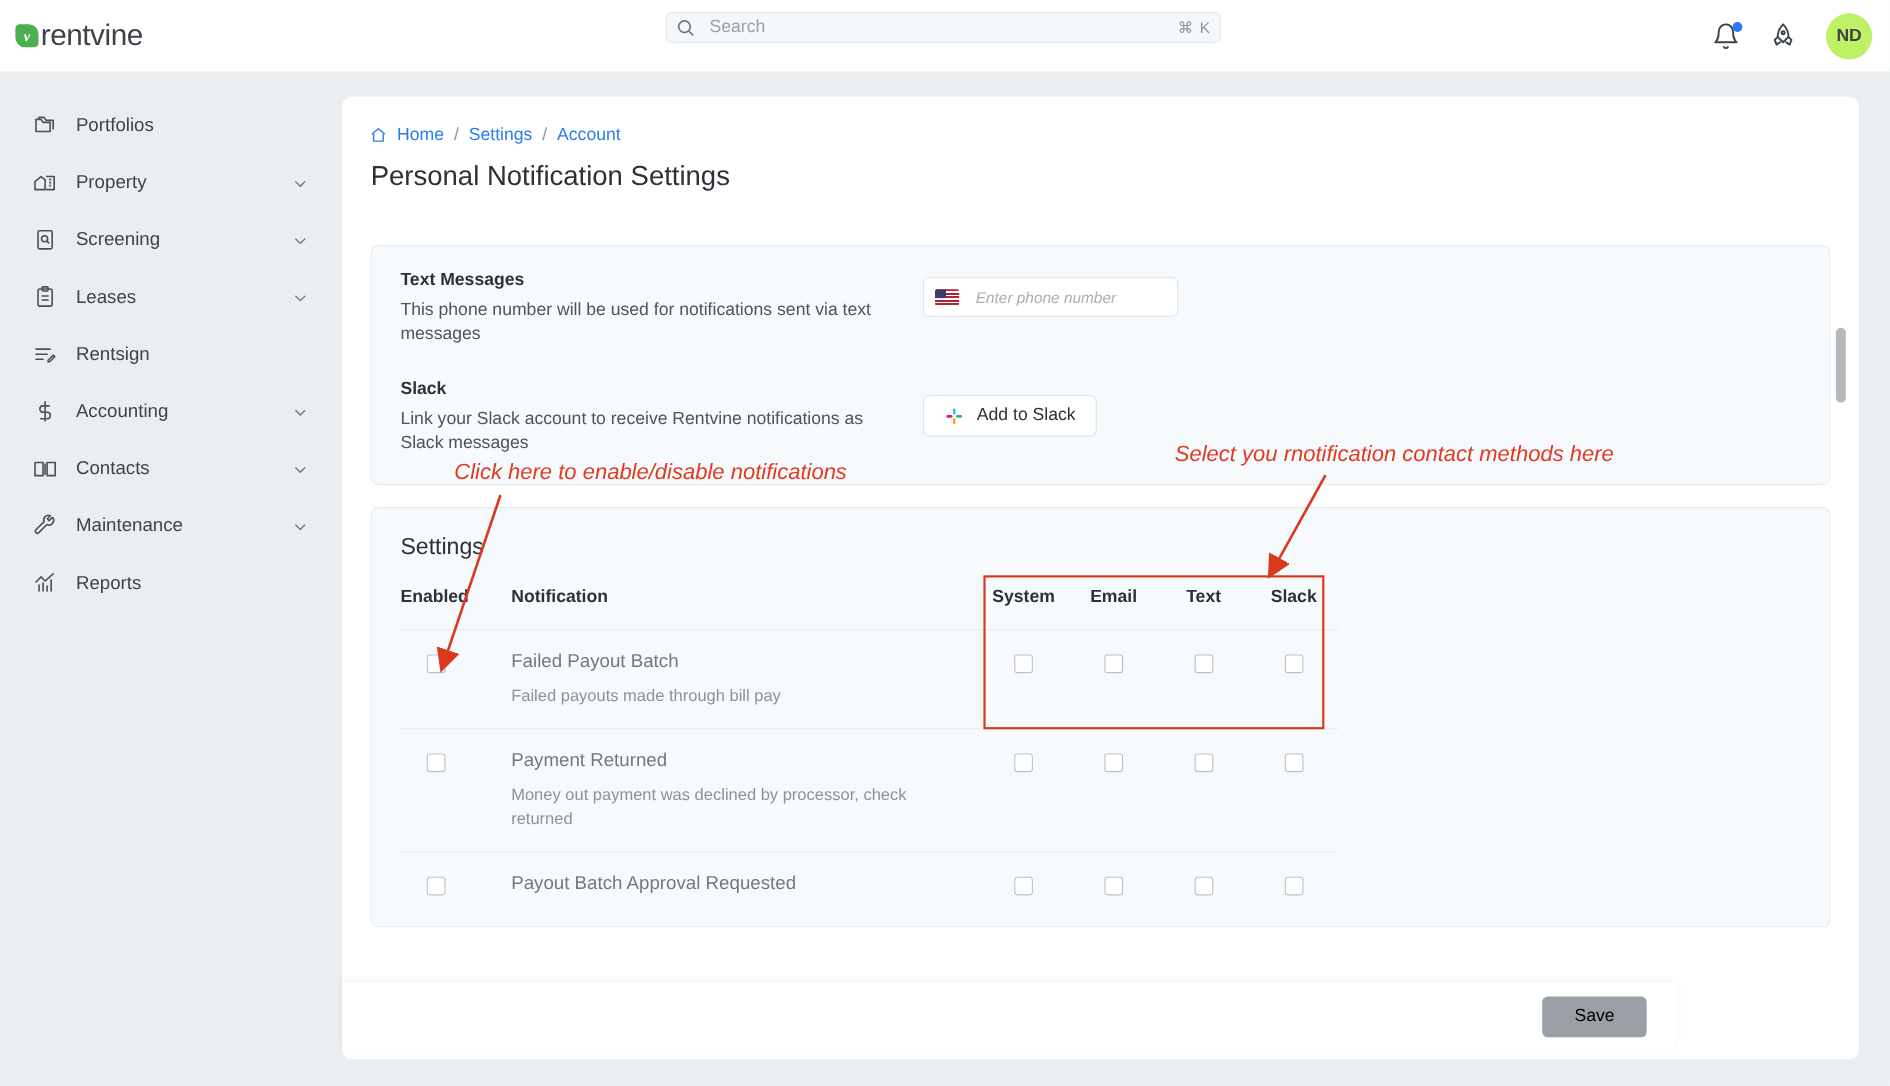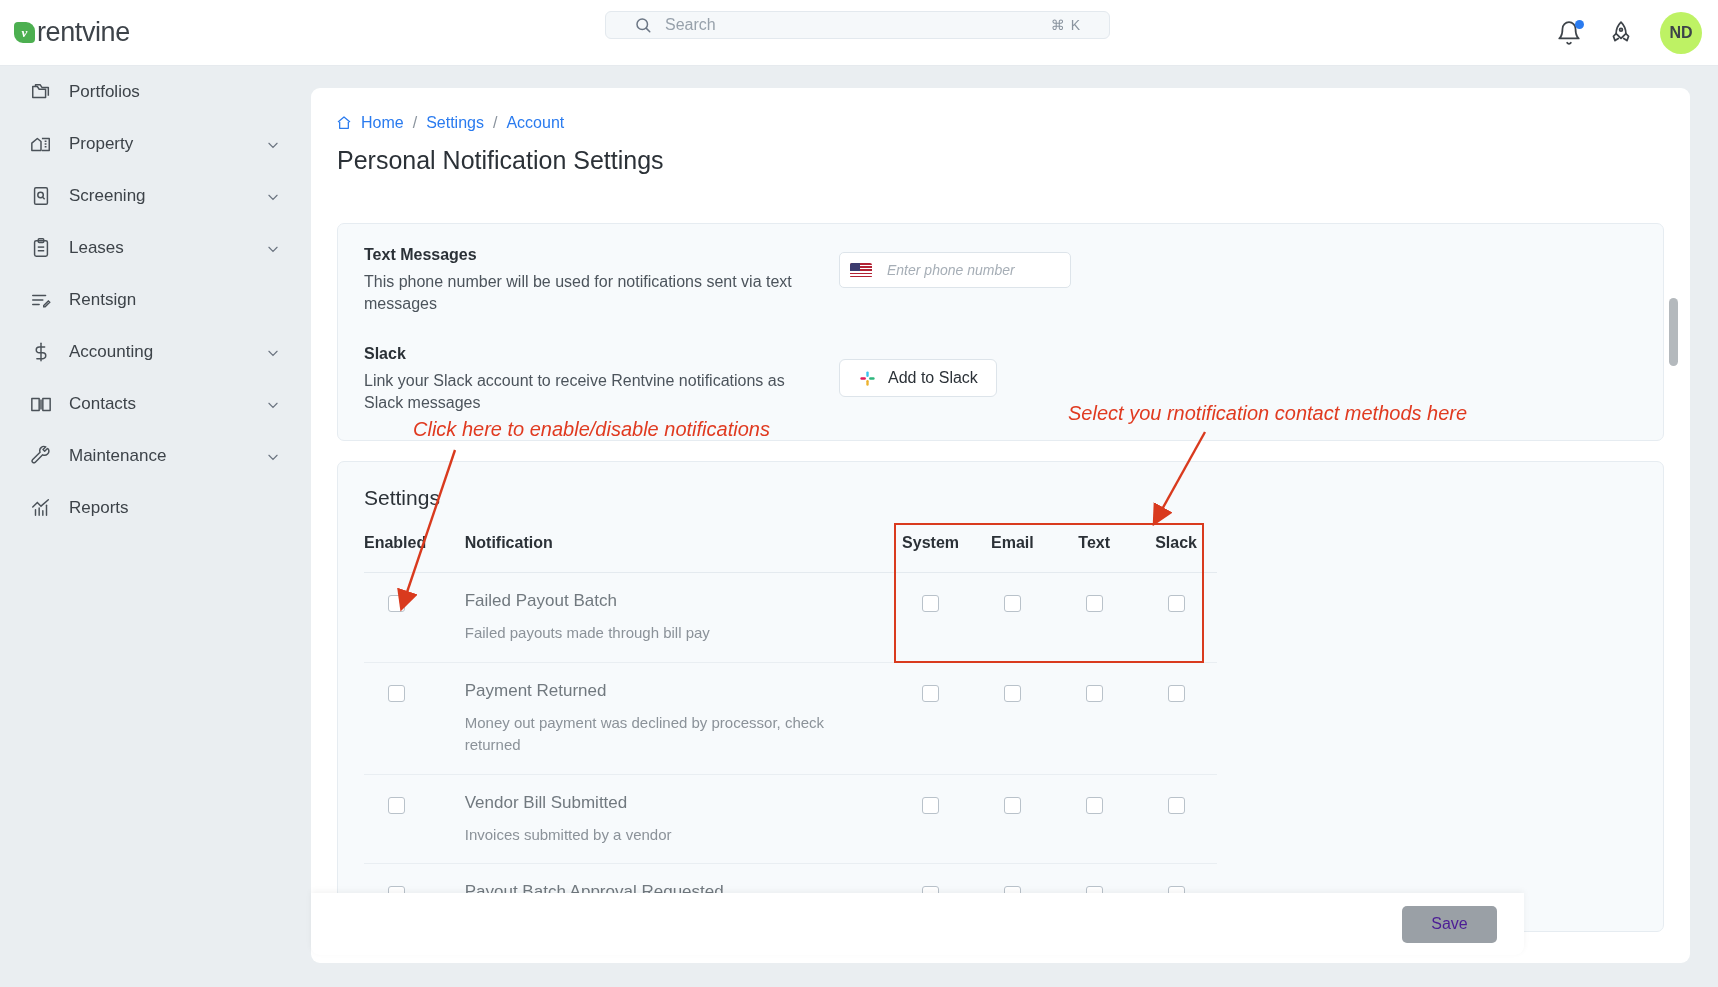--- a/index.html
+++ b/index.html
@@ -23,21 +23,21 @@
     background: #4caf50; display: flex; align-items: center; justify-content: center;
     color: #fff; font-size: 13px; font-style: italic; font-weight: 700;
     font-family: "Liberation Serif", serif;
   }
   .logo-text {
     font-size: 27px; color: #3d4349; letter-spacing: -0.4px; font-weight: 400;
   }
   .search-box {
     position: absolute; left: 605px; top: 11px; width: 505px; height: 28px;
     background: #f5f8fa; border: 1px solid #e3e9ee; border-radius: 6px;
-    display: flex; align-items: center; padding: 0 28px;
+    display: flex; align-items: center; padding: 0 8px;
   }
   .search-icon { width: 18px; height: 18px; flex: 0 0 18px; color: #6b7684; }
   .search-input {
     flex: 1; border: none; background: transparent; outline: none;
     font-size: 16px; color: #3d4349; margin-left: 13px;
     font-family: "Liberation Sans", sans-serif;
   }
   .search-input::placeholder { color: #97a1ab; }
   .search-kbd { font-size: 14px; color: #8a949f; letter-spacing: 1px; }
 
@@ -52,21 +52,21 @@
   }
   .avatar {
     width: 42px; height: 42px; border-radius: 50%; background: #bef264;
     display: flex; align-items: center; justify-content: center;
     font-size: 16px; font-weight: 700; color: #3d4349; cursor: pointer;
   }
 
   
   .sidebar {
     position: absolute; top: 66px; left: 0; width: 306px; height: 921px;
-    background: #eaeef1; 
+    background: #eaeef1; padding-top: 22px;
   }
   .nav-item {
     display: flex; align-items: center; height: 52px; padding: 0 26px 0 30px;
     color: #3d4349; font-size: 17px; cursor: pointer;
   }
   .nav-ico {
     width: 22px; height: 22px; flex: 0 0 22px; color: #4a5158;
     display: flex; align-items: center; justify-content: center;
   }
   .nav-label { margin-left: 17px; flex: 1; }
@@ -164,21 +164,21 @@
   .cb-enabled { margin-left: 24px; margin-top: 4px; }
 
   
   .save-bar {
     position: absolute; left: 311px; bottom: 32px; width: 1213px; height: 62px;
     background: #ffffff; border-radius: 0 0 9px 9px;
     display: flex; align-items: center; justify-content: flex-end;
     padding-right: 27px; box-shadow: 0 -2px 6px rgba(0,0,0,0.05);
   }
   .save-btn {
-    width: 95px; height: 37px; background: #9aa0a6; color: #4c1d95;
+    width: 95px; height: 37px; background: #9aa0a6; color: #000000;
     border: none; border-radius: 5px; font-size: 16px; cursor: pointer;
     font-family: "Liberation Sans", sans-serif;
   }
 
   
   .scroll-track {
     position: absolute; right: 11px; top: 210px; width: 10px; height: 660px;
     background: transparent;
   }
   .scroll-thumb {
@@ -495,41 +495,20 @@
               </td>
             <td class="cb-cell">
                 <span class="cb"></span>
               </td>
           </tr>
           <tr>
             <td>
                 <span class="cb cb-enabled"></span>
               </td>
             <td>
-              <div class="n-title">Vendor Bill Submitted</div>
-              <div class="n-desc">Invoices submitted by a vendor</div>
-            </td>
-            <td class="cb-cell">
-                <span class="cb"></span>
-              </td>
-            <td class="cb-cell">
-                <span class="cb"></span>
-              </td>
-            <td class="cb-cell">
-                <span class="cb"></span>
-              </td>
-            <td class="cb-cell">
-                <span class="cb"></span>
-              </td>
-          </tr>
-          <tr>
-            <td>
-                <span class="cb cb-enabled"></span>
-              </td>
-            <td>
               <div class="n-title">Payout Batch Approval Requested</div>
               <div class="n-desc"></div>
             </td>
             <td class="cb-cell">
                 <span class="cb"></span>
               </td>
             <td class="cb-cell">
                 <span class="cb"></span>
               </td>
             <td class="cb-cell">

